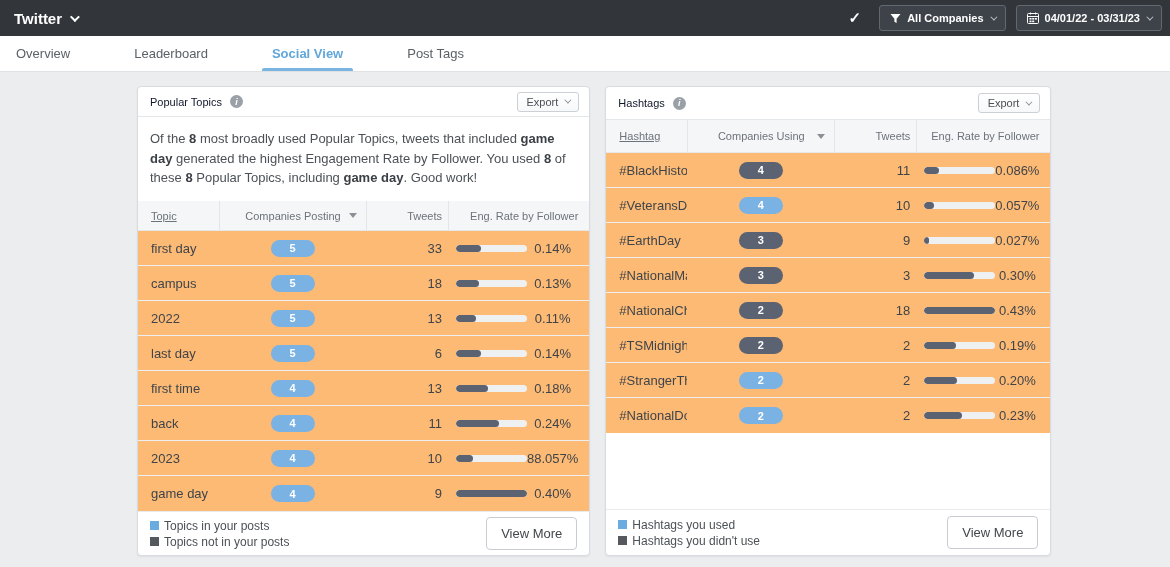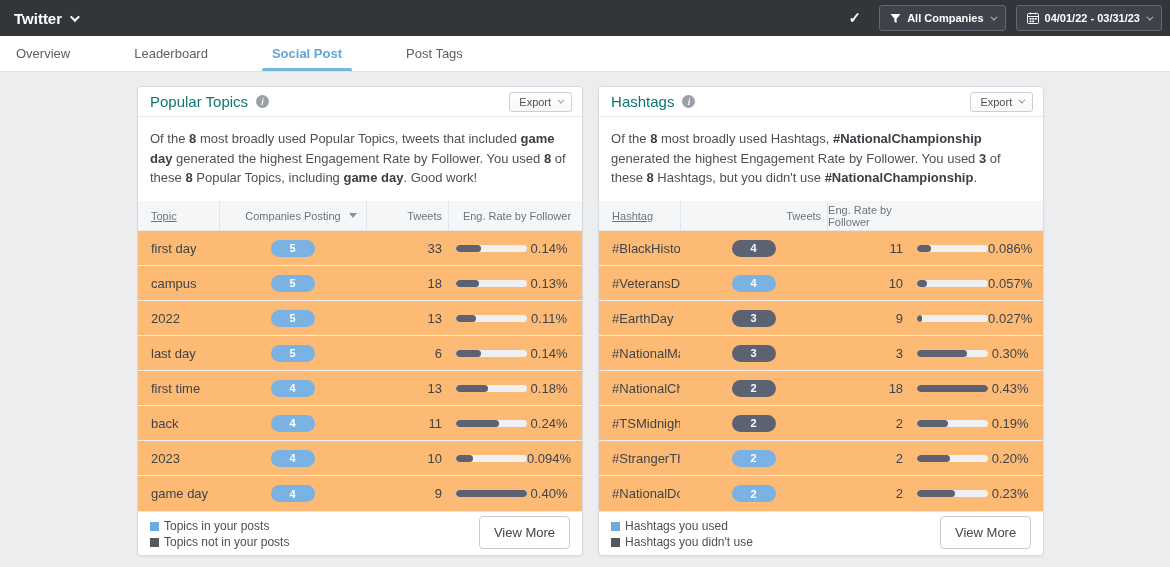--- a/index.html
+++ b/index.html
@@ -21,21 +21,21 @@
   .tab { display:flex; align-items:center; padding:0 14px; font-size:13px; color:#5a6167; cursor:pointer; position:relative; }
   .tab.active { color:#61a7da; font-weight:700; }
   .tab.active::after { content:""; position:absolute; left:4px; right:4px; bottom:0; height:3px; background:#7ab4e0; border-radius:2px 2px 0 0; }
 
   
   .main { height:495px; padding-top:14px; }
   .cards { width:896px; margin:0 auto; display:flex; gap:15px; }
   .card { flex:1; background:#fff; border:1px solid #d8dce0; border-radius:4px; box-shadow:0 1px 2px rgba(40,45,50,.07); height:470px; display:flex; flex-direction:column; }
 
   .card-head { height:33px; display:flex; align-items:center; padding:0 10px 0 12px; border-bottom:1px solid #e5e8eb; }
-  .card-title { font-size:15px; color:#0f766e; font-weight:400; }
+  .card-title { font-size:11px; color:#0f172a; font-weight:400; }
   .info-icon { width:13px; height:13px; border-radius:50%; background:#9aa0a7; color:#fff; font-size:9px; font-weight:700; display:inline-flex; align-items:center; justify-content:center; margin-left:8px; font-style:italic; cursor:pointer; }
   .export-btn { margin-left:auto; background:linear-gradient(#ffffff,#f7f8f9); border:1px solid #ccd0d4; border-radius:3px; font-size:11px; color:#4b5056; padding:3px 9px; display:flex; align-items:center; gap:6px; cursor:pointer; font-family:"Liberation Sans", sans-serif; }
   .export-btn .chev { color:#8a9096; }
 
   .desc { padding:12px 12px 0 12px; font-size:13px; color:#4b5157; line-height:1.5; min-height:84px; }
   .desc b { color:#3b4046; }
 
   .grid { display:grid; grid-template-columns:81px 147px 82px 1fr; align-items:center; }
   .thead { height:33px; background:#f5f6f8; border-bottom:1px solid #e5e8eb; font-size:11px; color:#6d737a; }
   .thead > div { height:100%; display:flex; align-items:center; }
@@ -53,21 +53,21 @@
   .c-pill { display:flex; justify-content:center; }
   .pill { width:44px; height:17px; border-radius:9px; color:#fff; font-size:11px; font-weight:700; display:flex; align-items:center; justify-content:center; }
   .pill.blue { background:#7ab2e3; }
   .pill.dark { background:#5b6372; }
   .c-tweets { text-align:right; padding-right:6px; }
   .c-rate { display:flex; align-items:center; padding:0 11px 0 8px; }
   .bar { width:71px; height:7px; border-radius:4px; background:#eef0f2; overflow:hidden; display:inline-block; }
   .fill { display:block; height:100%; border-radius:4px; background:#5b6372; }
   .pct { flex:1; text-align:center; font-size:13px; color:#3f444a; }
 
-  .card-foot { margin-top:auto; border-top:1px solid #e9ebed; padding:6px 12px; display:flex; align-items:flex-end; justify-content:space-between; min-height:44px;gap:36px; }
+  .card-foot { margin-top:auto; border-top:1px solid #e9ebed; padding:6px 12px; display:flex; align-items:center; justify-content:space-between; min-height:44px;gap:36px; }
   .legend { display:flex; flex-direction:column; gap:2px; }
   .legend-item { display:flex; align-items:center; gap:5px; font-size:12px; color:#4b5157; }
   .swatch { width:9px; height:9px; display:inline-block; }
   .swatch.blue { background:#6aabe0; }
   .swatch.dark { background:#55595e; }
   .view-more { background:#fff; border:1px solid #c9cdd2; border-radius:4px; padding:8px 14px; font-size:13px; color:#42474c; cursor:pointer; font-family:"Liberation Sans", sans-serif; }
 </style>
 </head>
 <body>
 
@@ -104,21 +104,21 @@
 </header>
 
 <nav class="tabbar">
   <div class="tab">
       <span>Overview</span>
     </div>
   <div class="tab">
       <span>Leaderboard</span>
     </div>
   <div class="tab active">
-      <span>Social Post</span>
+      <span>Social View</span>
     </div>
   <div class="tab">
       <span>Post Tags</span>
     </div>
 </nav>
 
 <main class="main">
   <div class="cards">
 
     <section class="card">
@@ -228,21 +228,21 @@
   <div class="grid trow">
     <div class="c-label">2023</div>
     <div class="c-pill">
               <span class="pill blue">4</span>
             </div>
     <div class="c-tweets">10</div>
     <div class="c-rate">
       <span class="bar">
                 <span class="fill" style="width: 23.5%;"></span>
               </span>
-      <span class="pct">0.094%</span>
+      <span class="pct">88.057%</span>
     </div>
   </div>
 
   <div class="grid trow">
     <div class="c-label">game day</div>
     <div class="c-pill">
               <span class="pill blue">4</span>
             </div>
     <div class="c-tweets">9</div>
     <div class="c-rate">
@@ -270,23 +270,26 @@
 
     <section class="card">
       <div class="card-head">
         <h2 class="card-title">Hashtags</h2>
         <span class="info-icon">i</span>
         <button class="export-btn">
           <span>Export</span>
           <span class="chev small"></span>
         </button>
       </div>
-      <p class="desc">Of the <b>8</b> most broadly used Hashtags, <b>#NationalChampionship</b> generated the highest Engagement Rate by Follower. You used <b>3</b> of these <b>8</b> Hashtags, but you didn't use <b>#NationalChampionship</b>.</p>
       <div class="grid thead">
         <div class="th-topic">Hashtag</div>
+        <div class="th-companies th-sep">
+            <span>Companies Using</span>
+            <span class="sort-caret"></span>
+          </div>
         <div class="th-tweets th-sep">Tweets</div>
         <div class="th-rate th-sep">Eng. Rate by Follower</div>
       </div>
       <div class="tbody">
   <div class="grid trow">
     <div class="c-label">#BlackHistoryMonth</div>
     <div class="c-pill">
               <span class="pill dark">4</span>
             </div>
     <div class="c-tweets">11</div>

